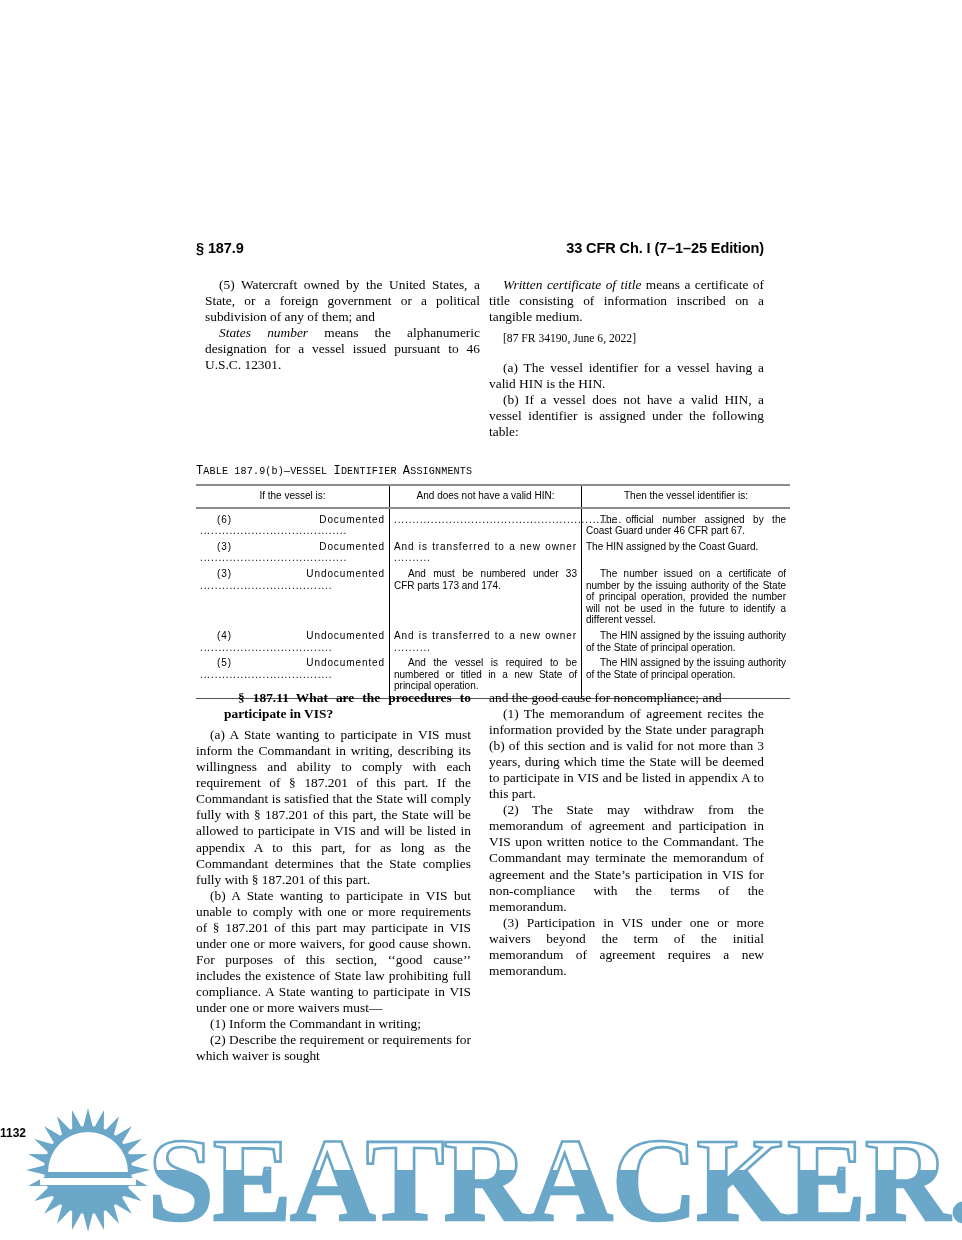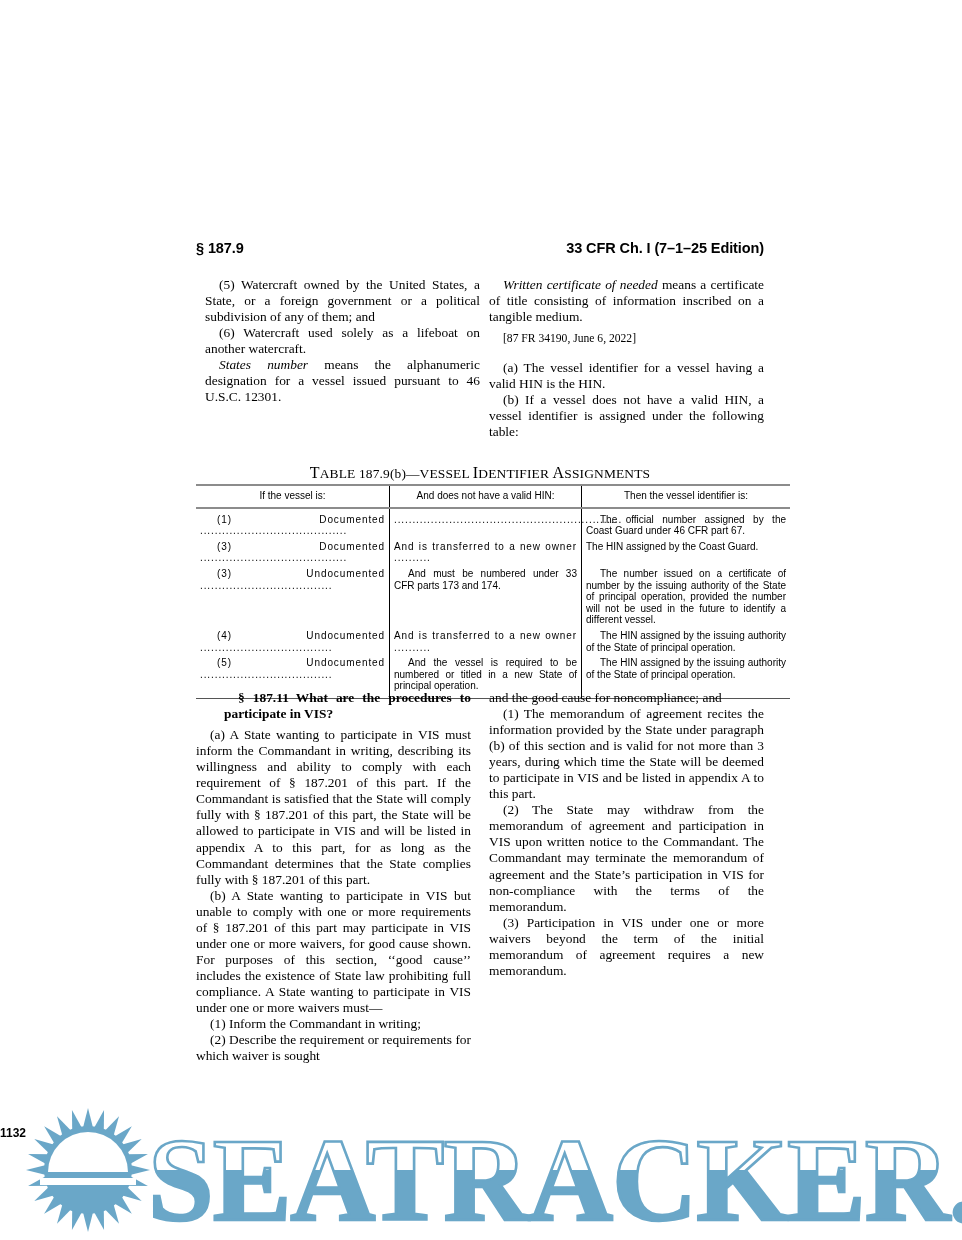--- a/index.html
+++ b/index.html
@@ -89,23 +89,22 @@
   }
   .sechead .num { padding-right: 7px; }
   .sechead-gap { height: 5px; }
 
   
   .tbl-caption {
     position: absolute;
     left: 196px;
     top: 464px;
     width: 568px;
-    text-align: center;
-    font-family: Liberation Serif, serif;
-    font-size: 16px;
+    font-family: Liberation Mono, monospace;
+    font-size: 12px;
     letter-spacing: 0.15px;
     white-space: nowrap;
   }
   .sc { font-size: 0.84em; }
 
   .tbl-wrap {
     position: absolute;
     left: 196px;
     top: 484px;
     width: 568px;
@@ -180,26 +179,25 @@
 
 <div id="page">
 
   <div class="runhead">
     <span class="sect">§ 187.9</span>
     <span class="cite">33 CFR Ch. I (7–1–25 Edition)</span>
   </div>
 
   <div class="col col-left top-left">
     <p>(5) Watercraft owned by the United States, a State, or a foreign government or a political subdivision of any of them; and</p>
-    <p>(6) Watercraft used solely as a lifeboat on another watercraft.</p>
     <p><i>States number</i><span> means the alphanumeric designation for a vessel issued pursuant to 46 U.S.C. 12301.</span></p>
   </div>
 
   <div class="col col-right top-right">
-    <p><i>Written certificate of needed</i><span> means a certificate of title consisting of information inscribed on a tangible medium.</span></p>
+    <p><i>Written certificate of title</i><span> means a certificate of title consisting of information inscribed on a tangible medium.</span></p>
     <p class="srcnote">[87 FR 34190, June 6, 2022]</p>
     <div class="sechead-gap"></div>
     <p>(a) The vessel identifier for a vessel having a valid HIN is the HIN.</p>
     <p>(b) If a vessel does not have a valid HIN, a vessel identifier is assigned under the following table:</p>
   </div>
 
   <div class="tbl-caption">
     <span>T</span><span class="sc">ABLE 187.9(b)—V</span><span class="sc">ESSEL </span><span>I</span><span class="sc">DENTIFIER </span><span>A</span><span class="sc">SSIGNMENTS</span>
   </div>
 
@@ -207,21 +205,21 @@
     <table class="vis">
       <thead>
         <tr>
           <th class="c1">If the vessel is:</th>
           <th class="c2">And does not have a valid HIN:</th>
           <th class="c3">Then the vessel identifier is:</th>
         </tr>
       </thead>
       <tbody>
         <tr>
-          <td class="c1 nojust"><span class="hang leaders">(1) Documented ........................................</span></td>
+          <td class="c1 nojust"><span class="hang leaders">(6) Documented ........................................</span></td>
           <td class="c2 nojust"><span class="leaders">..............................................................</span></td>
           <td class="c3"><span class="hang2">The official number assigned by the Coast Guard under 46 CFR part 67.</span></td>
         </tr>
         <tr>
           <td class="c1 nojust"><span class="hang leaders">(3) Documented ........................................</span></td>
           <td class="c2 nojust"><span class="leaders">And is transferred to a new owner ..........</span></td>
           <td class="c3 nojust"><span>The HIN assigned by the Coast Guard.</span></td>
         </tr>
         <tr>
           <td class="c1 nojust"><span class="hang leaders">(3) Undocumented ....................................</span></td>

